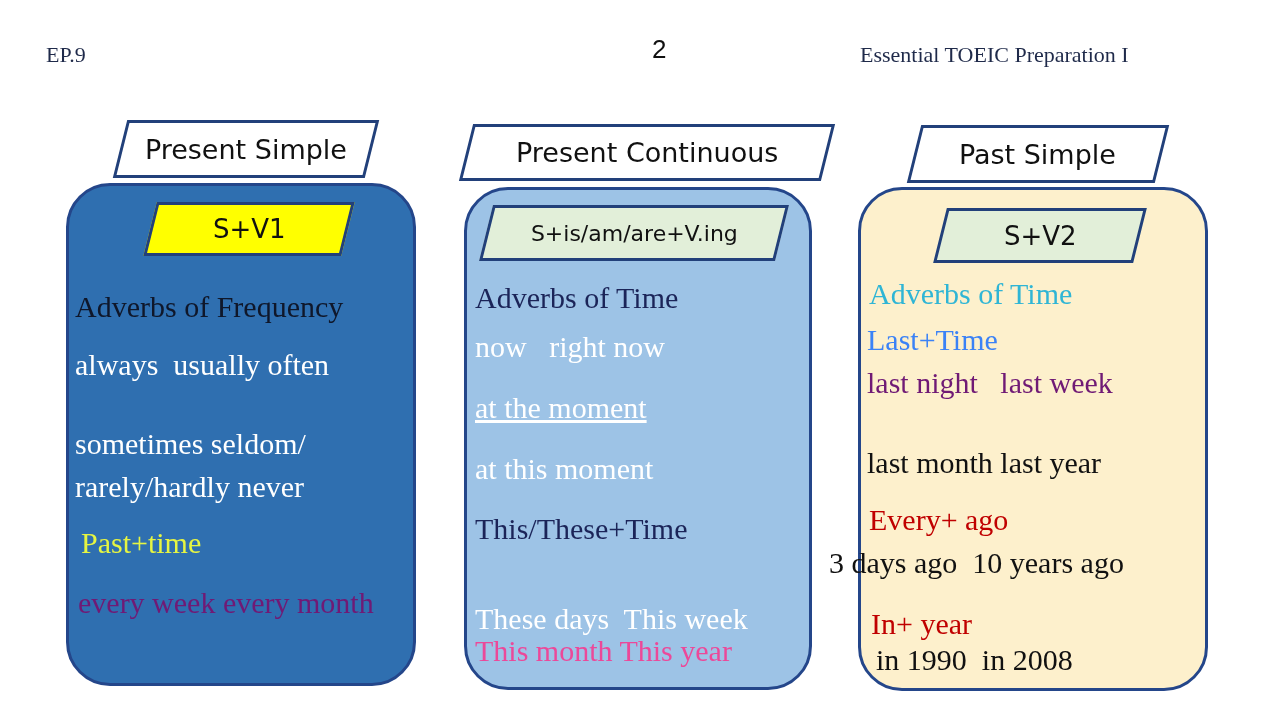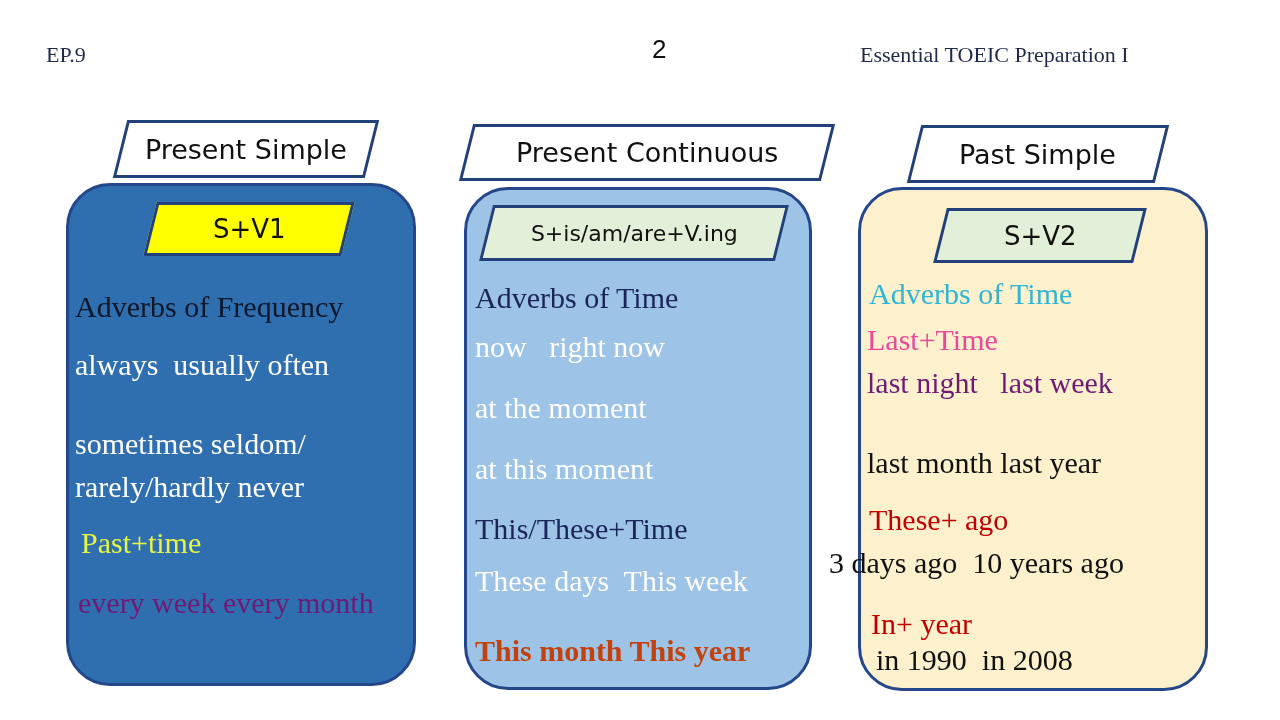--- a/index.html
+++ b/index.html
@@ -42,33 +42,33 @@
 
 <div class="para" style="left:466px; top:124px; width:362px; height:57px;">
   <span style="font-size:27px;">Present Continuous</span>
 </div>
 <div class="panel p2"></div>
 <div class="para" style="left:486px; top:205px; width:296px; height:56px; background:#e2efd9; border-color:#22407a;">
   <span style="font-size:22px;">S+is/am/are+V.ing</span>
 </div>
 <div class="line" style="left: 475px; top: 283px; color: rgb(27, 36, 88); white-space: pre;">Adverbs of Time</div>
 <div class="line" style="left: 475px; top: 332px; color: rgb(255, 255, 255); white-space: pre;">now   right now</div>
-<div class="line" style="left: 475px; top: 393px; color: rgb(255, 255, 255); white-space: pre;">at the moment</div>
+<div class="line" style="left: 475px; top: 393px; color: rgb(255, 255, 255); white-space: pre; text-decoration: underline;">at the moment</div>
 <div class="line" style="left: 475px; top: 454px; color: rgb(255, 255, 255); white-space: pre;">at this moment</div>
 <div class="line" style="left: 475px; top: 514px; color: rgb(27, 36, 88); white-space: pre; font-family: Liberation Serif, serif;">This/These+Time</div>
-<div class="line" style="left: 475px; top: 566px; color: rgb(255, 255, 255); white-space: pre;">These days  This week</div>
-<div class="line" style="left: 475px; top: 636px; color: #c2410c; white-space: pre; font-weight: bold;">This month This year</div>
+<div class="line" style="left: 475px; top: 604px; color: rgb(255, 255, 255); white-space: pre;">These days  This week</div>
+<div class="line" style="left: 475px; top: 636px; color: #ec4899; white-space: pre;">This month This year</div>
 
 <div class="para" style="left:914px; top:125px; width:248px; height:58px;">
   <span style="font-size:27px;">Past Simple</span>
 </div>
 <div class="panel p3"></div>
 <div class="para" style="left:940px; top:208px; width:200px; height:55px; background:#e2efd9; border-color:#22407a;">
   <span style="font-size:26px;">S+V2</span>
 </div>
 <div class="line" style="left: 869px; top: 279px; color: rgb(47, 181, 213); white-space: pre;">Adverbs of Time</div>
-<div class="line" style="left: 867px; top: 325px; color: #ec4899; white-space: pre;">Last+Time</div>
+<div class="line" style="left: 867px; top: 325px; color: #3b82f6; white-space: pre;">Last+Time</div>
 <div class="line" style="left: 867px; top: 368px; color: #701a75; white-space: pre;">last night   last week</div>
 <div class="line" style="left: 867px; top: 448px; color: rgb(17, 17, 17); white-space: pre;">last month last year</div>
-<div class="line" style="left: 869px; top: 505px; color: rgb(192, 0, 0); white-space: pre;">These+ ago</div>
+<div class="line" style="left: 869px; top: 505px; color: rgb(192, 0, 0); white-space: pre;">Every+ ago</div>
 <div class="line" style="left: 829px; top: 548px; color: rgb(17, 17, 17); white-space: pre;">3 days ago  10 years ago</div>
 <div class="line" style="left: 871px; top: 609px; color: rgb(192, 0, 0); white-space: pre;">In+ year</div>
 <div class="line" style="left: 876px; top: 645px; color: rgb(17, 17, 17); white-space: pre;">in 1990  in 2008</div>
 
 </body></html>

